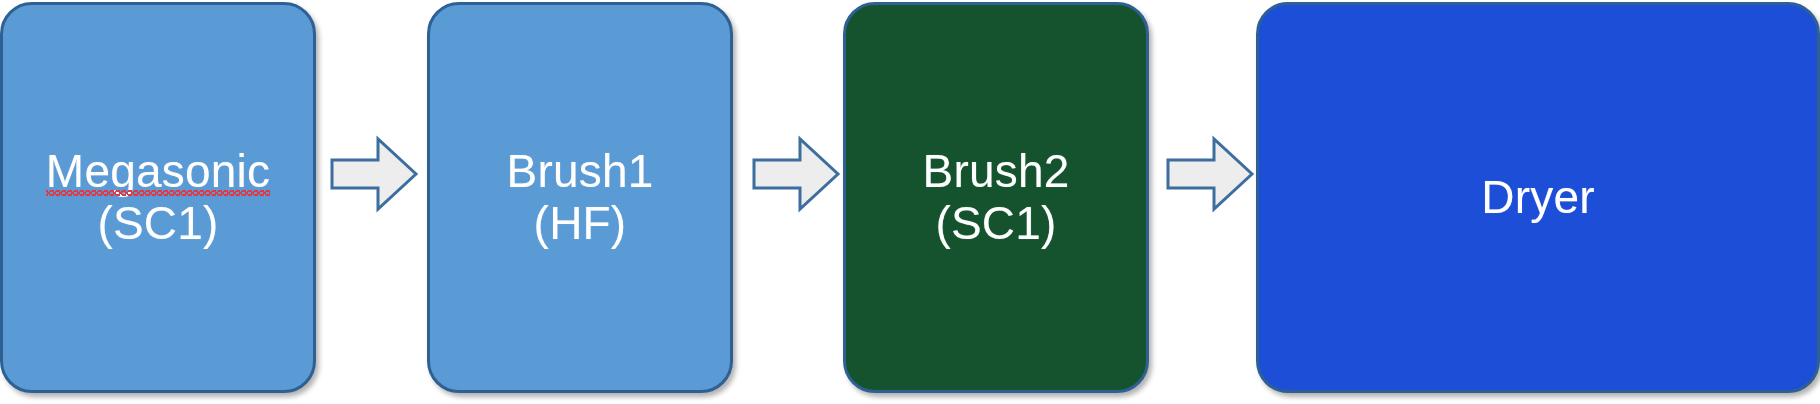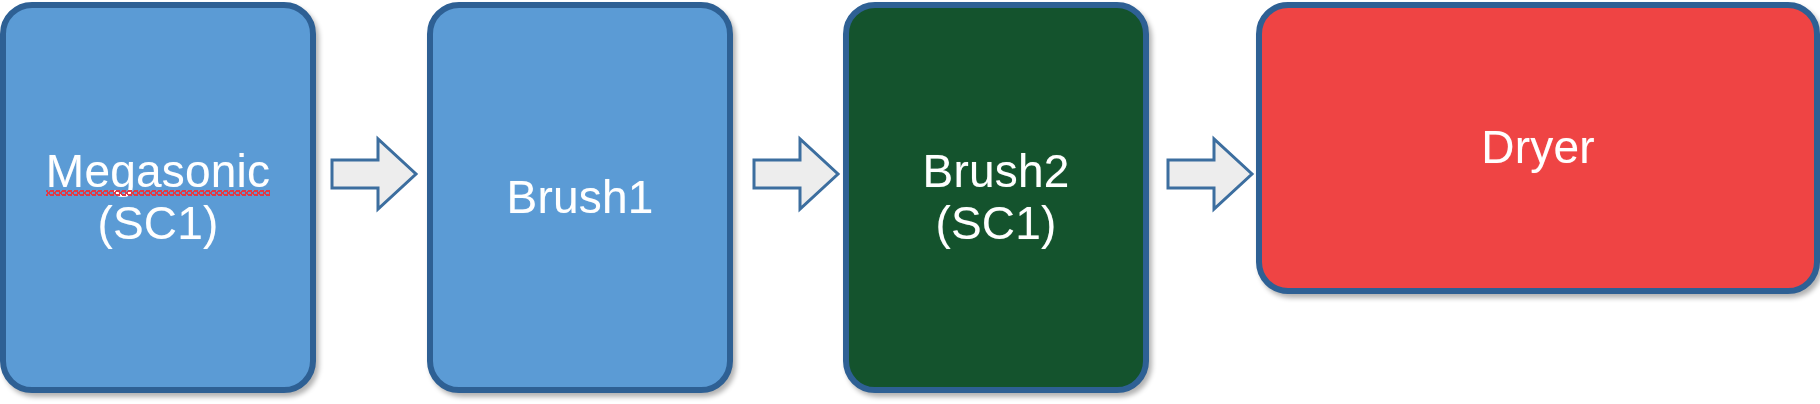--- a/index.html
+++ b/index.html
@@ -20,21 +20,21 @@
     width: 1820px;
     height: 404px;
     background: #ffffff;
   }
 
   
   .proc-box {
     position: absolute;
     box-sizing: border-box;
     background: #5B9BD5;
-    border: 6px solid #404040;
+    border: 3px solid #404040;
     border-radius: 32px;
     box-shadow: 3px 4px 5px rgba(0,0,0,0.30);
     display: flex;
     flex-direction: column;
     align-items: center;
     justify-content: center;
     color: #ffffff;
     text-align: center;
     line-height: 1.12;
     font-size: 46px;
@@ -99,37 +99,38 @@
   </div>
 
   <span class="flow-arrow" id="arrow-0" style="left: 330px; top: 136px;">
     <svg viewBox="0 0 88 76" width="88" height="76" aria-hidden="true">
       <polygon class="arrow-body" points="2,24 48,24 48,3 86,38 48,73 48,52 2,52" style="fill: rgb(237, 237, 237); stroke: rgb(60, 110, 159);"></polygon>
     </svg>
   </span>
 
   <div class="proc-box" id="box-1" style="left: 427px; top: 2px; width: 306px; height: 391px; background: rgb(91, 155, 213); border-color: rgb(46, 96, 148); color: rgb(255, 255, 255);">
     <span class="proc-line">Brush1</span>
+    <span class="proc-line">(HF)</span>
   </div>
 
   <span class="flow-arrow" id="arrow-1" style="left: 752px; top: 136px;">
     <svg viewBox="0 0 88 76" width="88" height="76" aria-hidden="true">
       <polygon class="arrow-body" points="2,24 48,24 48,3 86,38 48,73 48,52 2,52" style="fill: rgb(237, 237, 237); stroke: rgb(60, 110, 159);"></polygon>
     </svg>
   </span>
 
   <div class="proc-box" id="box-2" style="left: 843px; top: 2px; width: 306px; height: 391px; background: #14532d; border-color: rgb(46, 96, 148); color: rgb(255, 255, 255);">
     <span class="proc-line">Brush2</span>
     <span class="proc-line">(SC1)</span>
   </div>
 
   <span class="flow-arrow" id="arrow-2" style="left: 1166px; top: 136px;">
     <svg viewBox="0 0 88 76" width="88" height="76" aria-hidden="true">
       <polygon class="arrow-body" points="2,24 48,24 48,3 86,38 48,73 48,52 2,52" style="fill: rgb(237, 237, 237); stroke: rgb(60, 110, 159);"></polygon>
     </svg>
   </span>
 
-  <div class="proc-box" id="box-3" style="left: 1256px; top: 2px; width: 564px; height: 292px; background: #ef4444; border-color: rgb(46, 96, 148); color: rgb(255, 255, 255);">
+  <div class="proc-box" id="box-3" style="left: 1256px; top: 2px; width: 564px; height: 391px; background: #1d4ed8; border-color: rgb(46, 96, 148); color: rgb(255, 255, 255);">
     <span class="proc-line">Dryer</span>
 
   </div>
 
 </div>
 
 </body></html>

